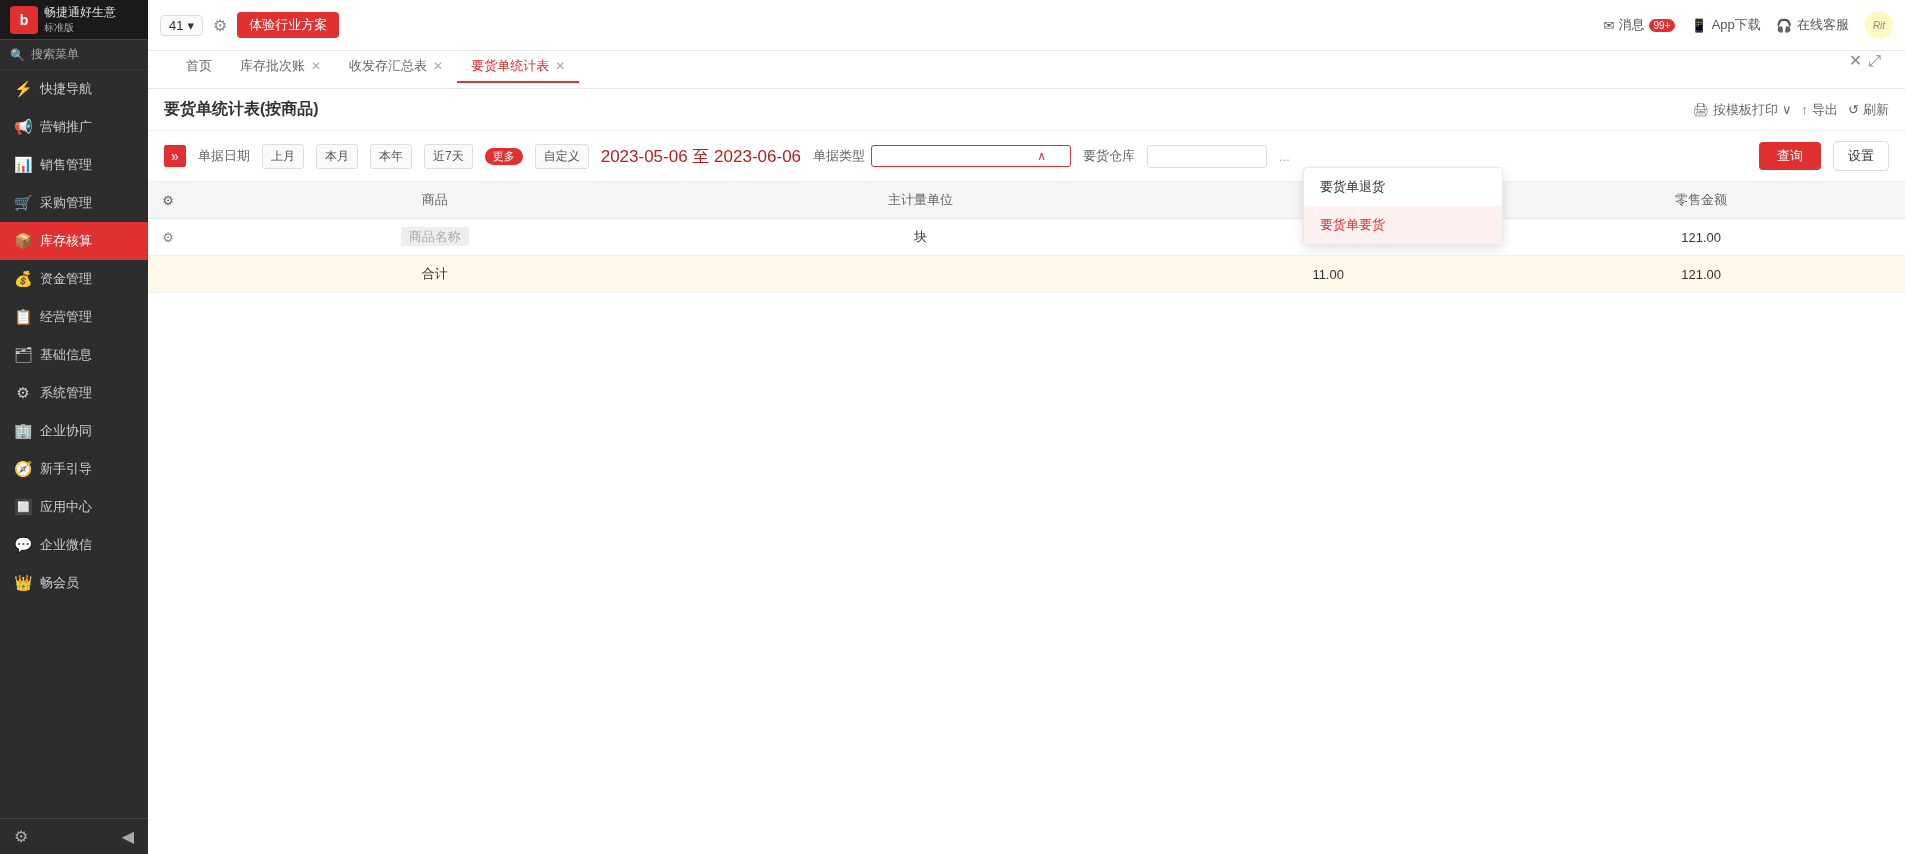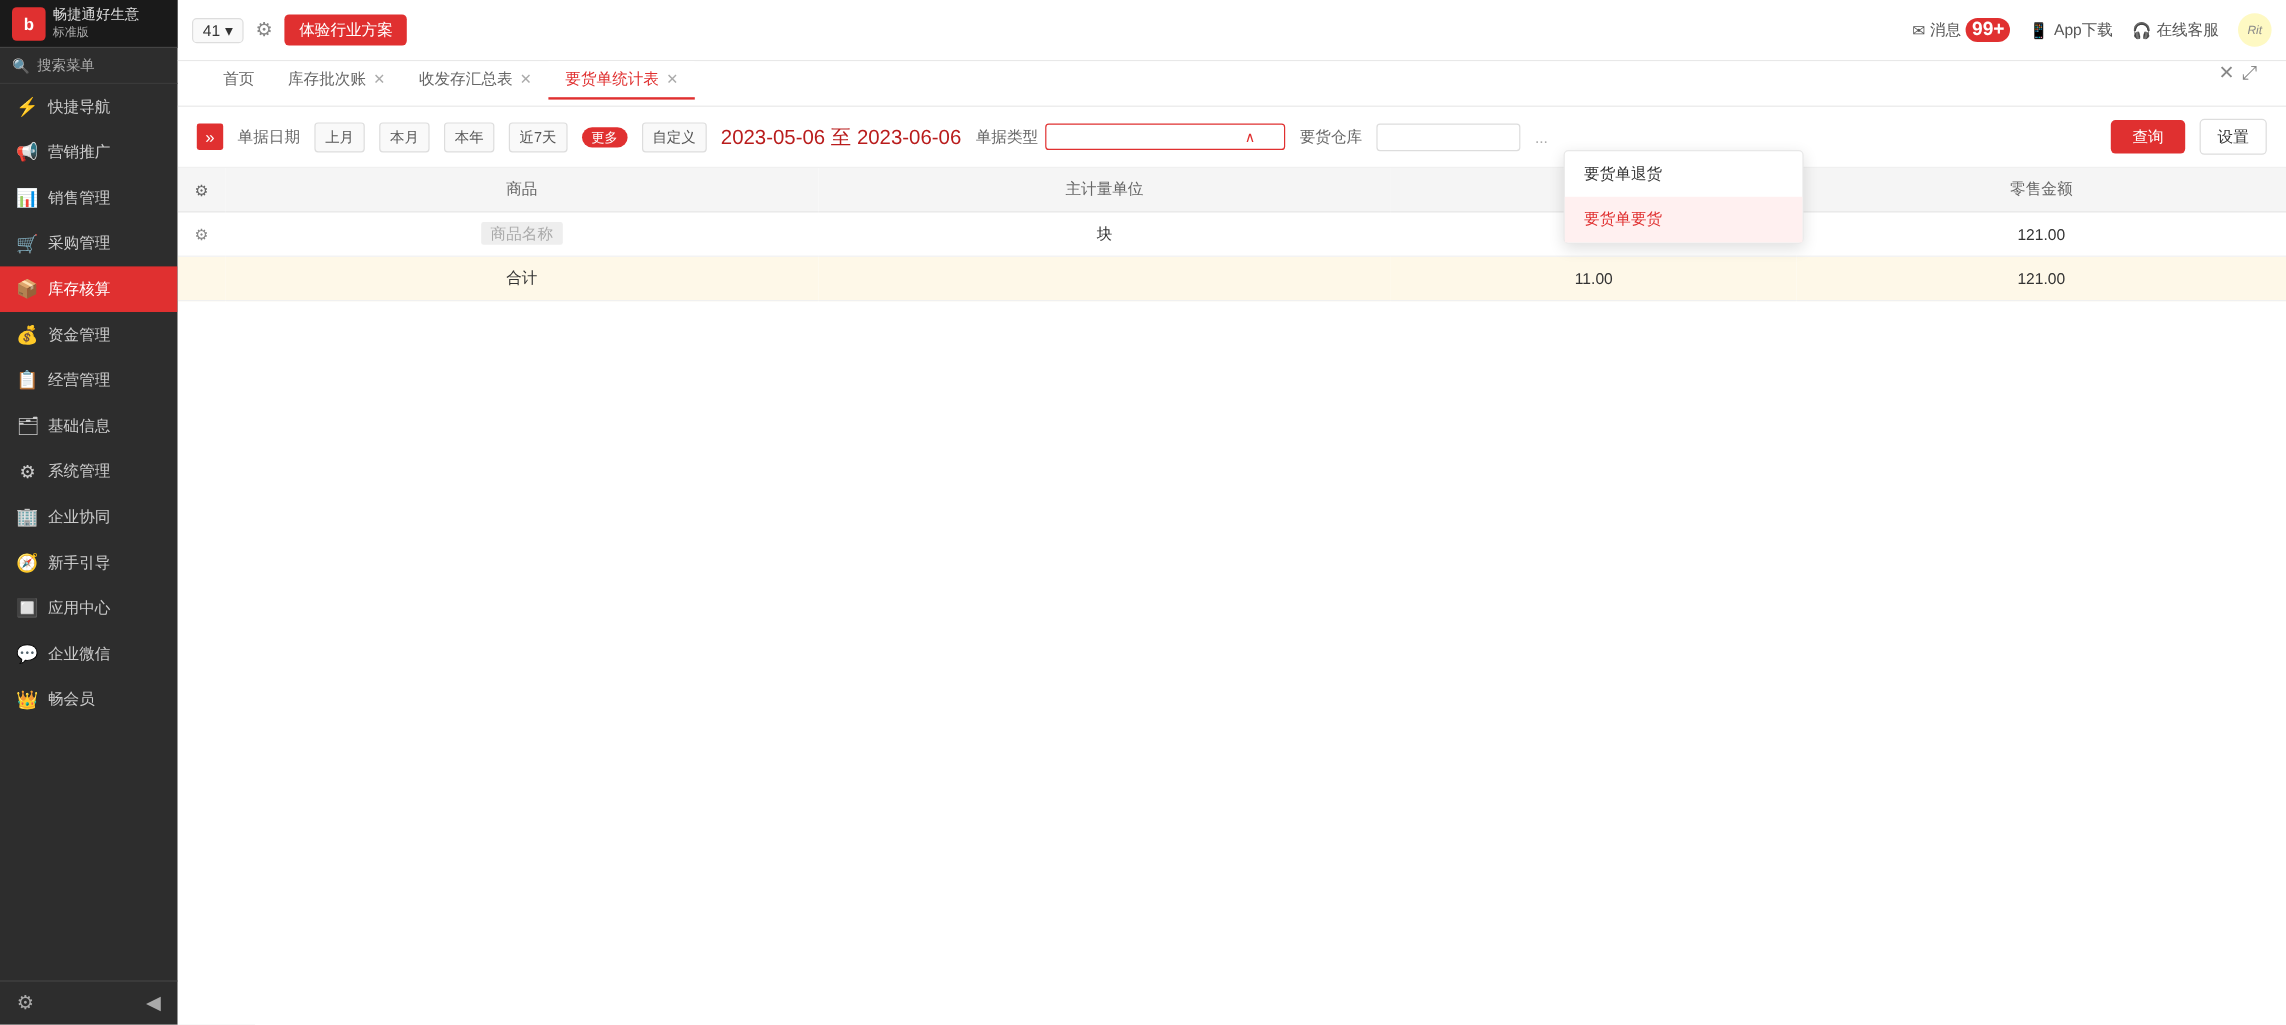--- a/index.html
+++ b/index.html
@@ -102,21 +102,21 @@
     }
     .topbar-gear { cursor: pointer; color: #888; font-size: 16px; }
     .topbar-trial-btn {
       background: #e03030; color: white; border: none; border-radius: 4px;
       padding: 4px 12px; cursor: pointer; font-size: 13px;
     }
     .topbar-right { display: flex; align-items: center; gap: 16px; }
     .topbar-item { display: flex; align-items: center; gap: 4px; color: #555; font-size: 13px; cursor: pointer; }
     .topbar-badge {
       background: #e03030; color: white; border-radius: 10px;
-      font-size: 16px; padding: 1px 5px; font-weight: bold;
+      font-size: 10px; padding: 1px 5px; font-weight: normal;
     }
     .topbar-avatar {
       width: 28px; height: 28px; background: #ccc; border-radius: 50%;
     }
 
     
     .tabs-bar {
       background: #fff;
       display: flex;
       align-items: flex-start;
@@ -396,20 +396,38 @@
       </div>
       <div class="tabs-actions">
   <button class="tabs-action-btn">✕</button>
   <button class="tabs-action-btn">⤢</button>
 </div>
     </div>
 
   <div class="page-content">
     <div class="page-panel">
 
+      <div class="page-header">
+        <div class="page-title">要货单统计表(按商品)</div>
+        <div class="page-header-actions">
+          <div class="header-action-btn">
+            <span>🖨</span>
+            <span>按模板打印</span>
+            <span>∨</span>
+          </div>
+          <div class="header-action-btn">
+            <span>↑</span>
+            <span>导出</span>
+          </div>
+          <div class="header-action-btn">
+            <span>↺</span>
+            <span>刷新</span>
+          </div>
+        </div>
+      </div>
 
       <div class="filter-area">
         <button class="filter-toggle-btn">»</button>
 
         <span class="filter-label">单据日期</span>
         <button class="date-btn">上月</button>
         <button class="date-btn">本月</button>
         <button class="date-btn">本年</button>
         <button class="date-btn">近7天</button>
         <button class="more-btn">更多</button>

